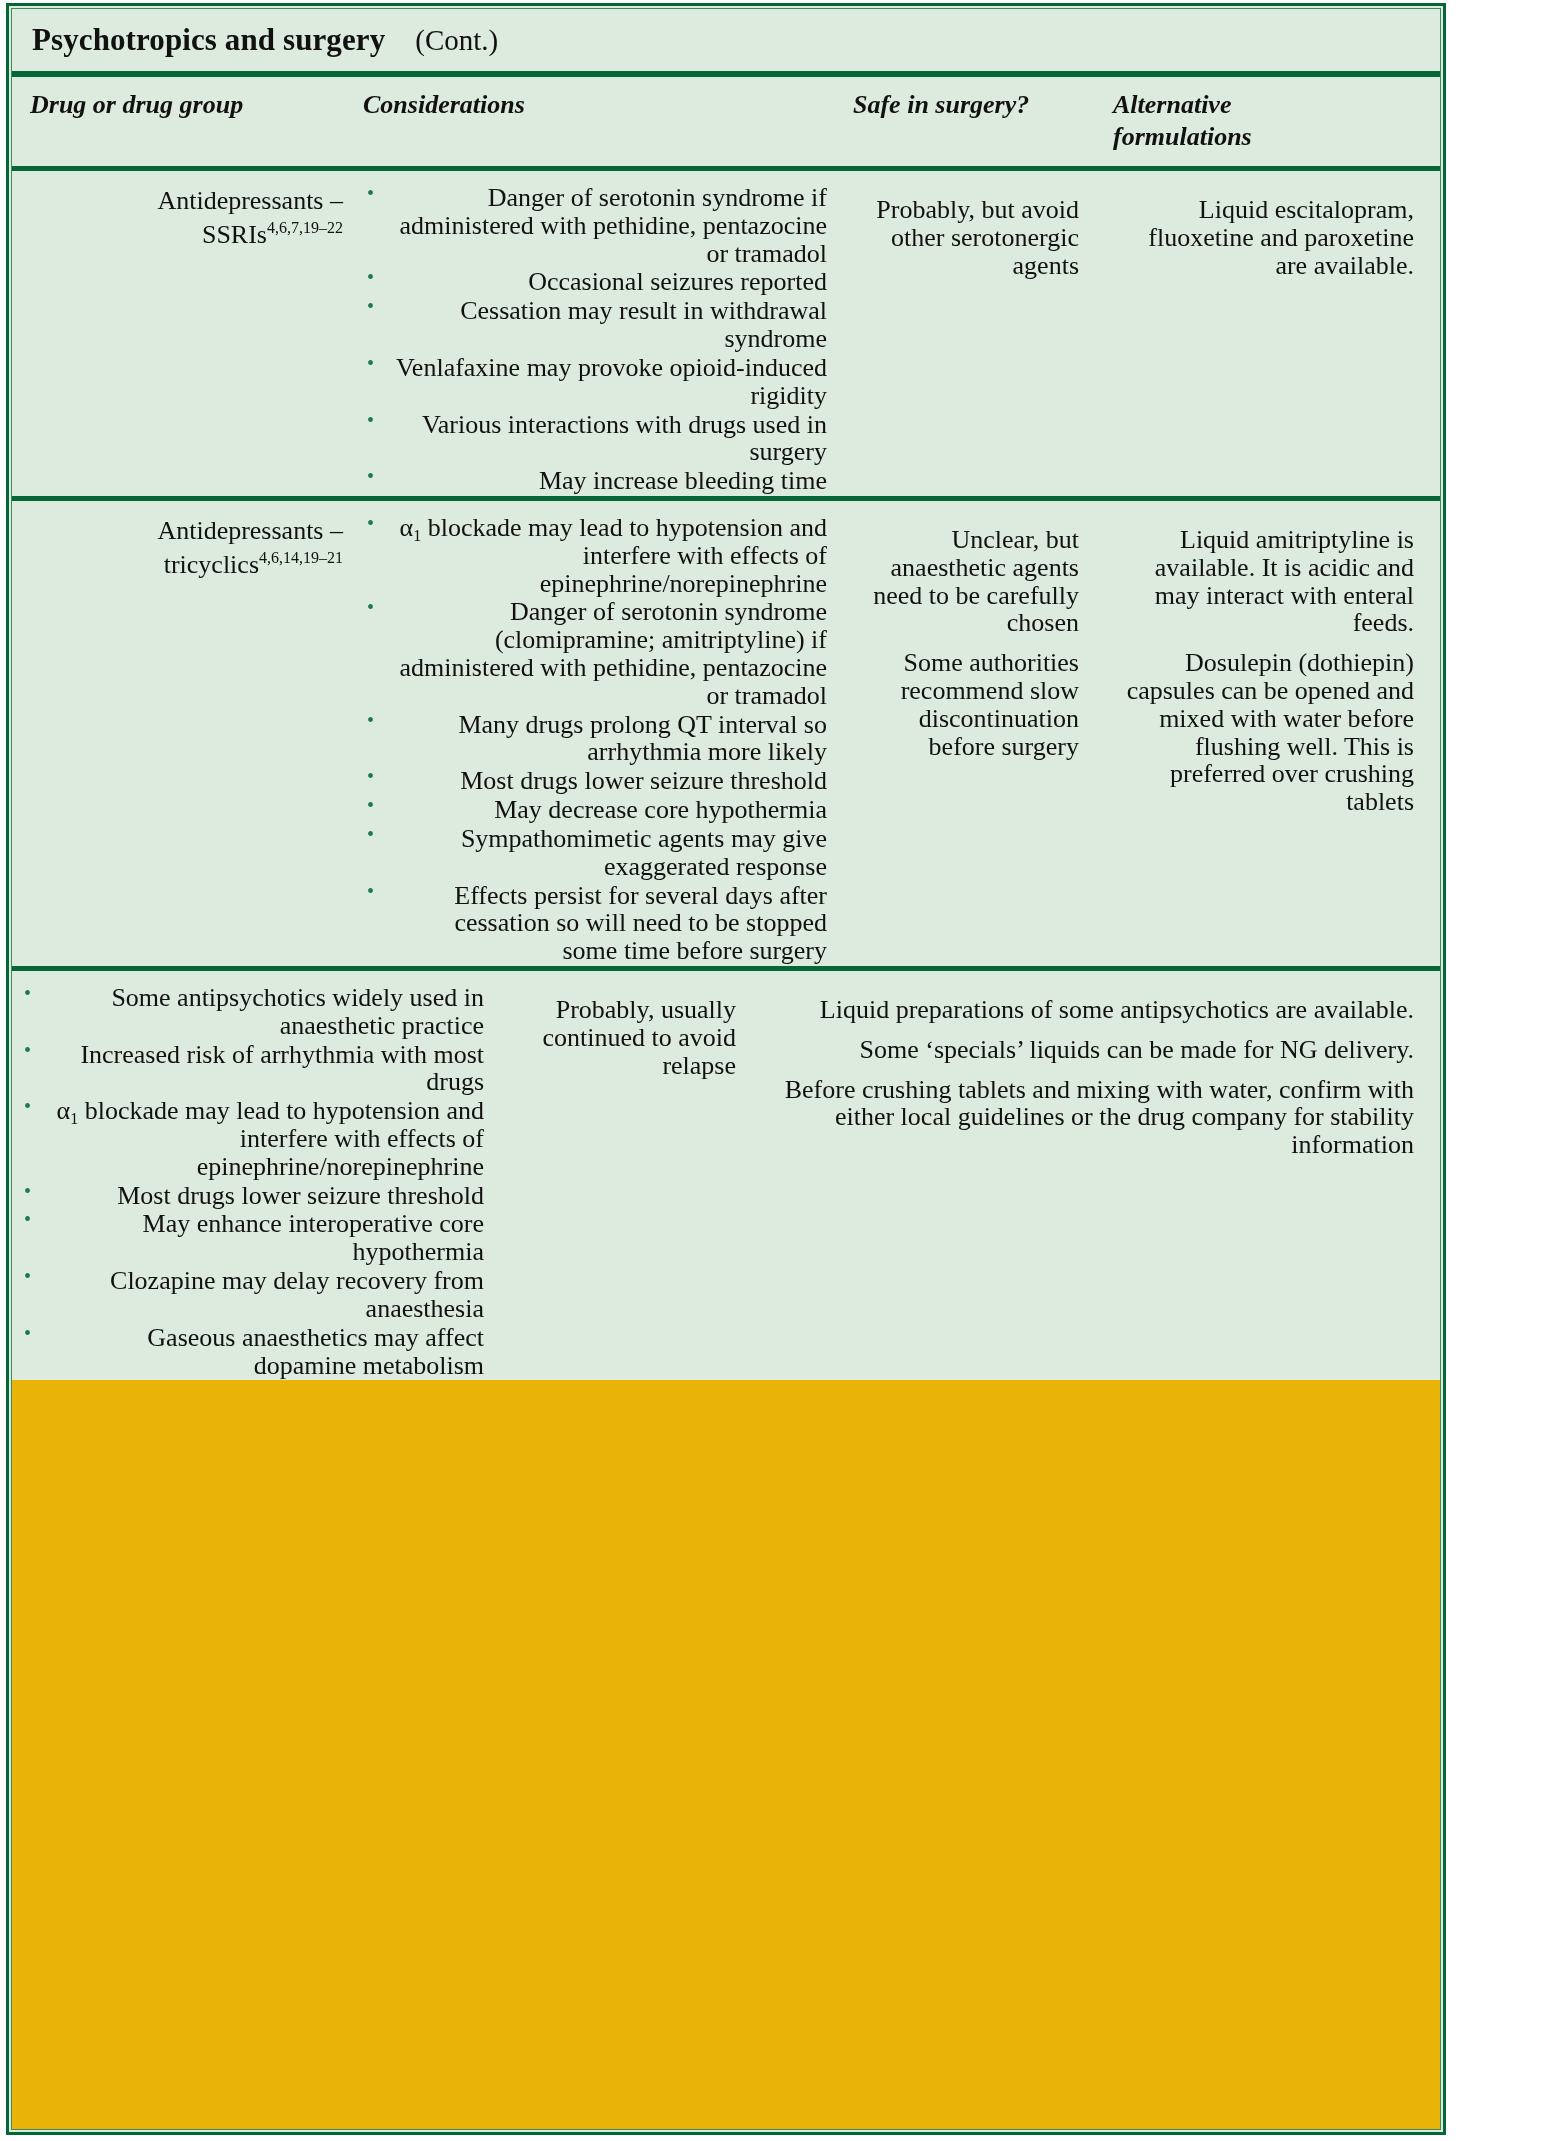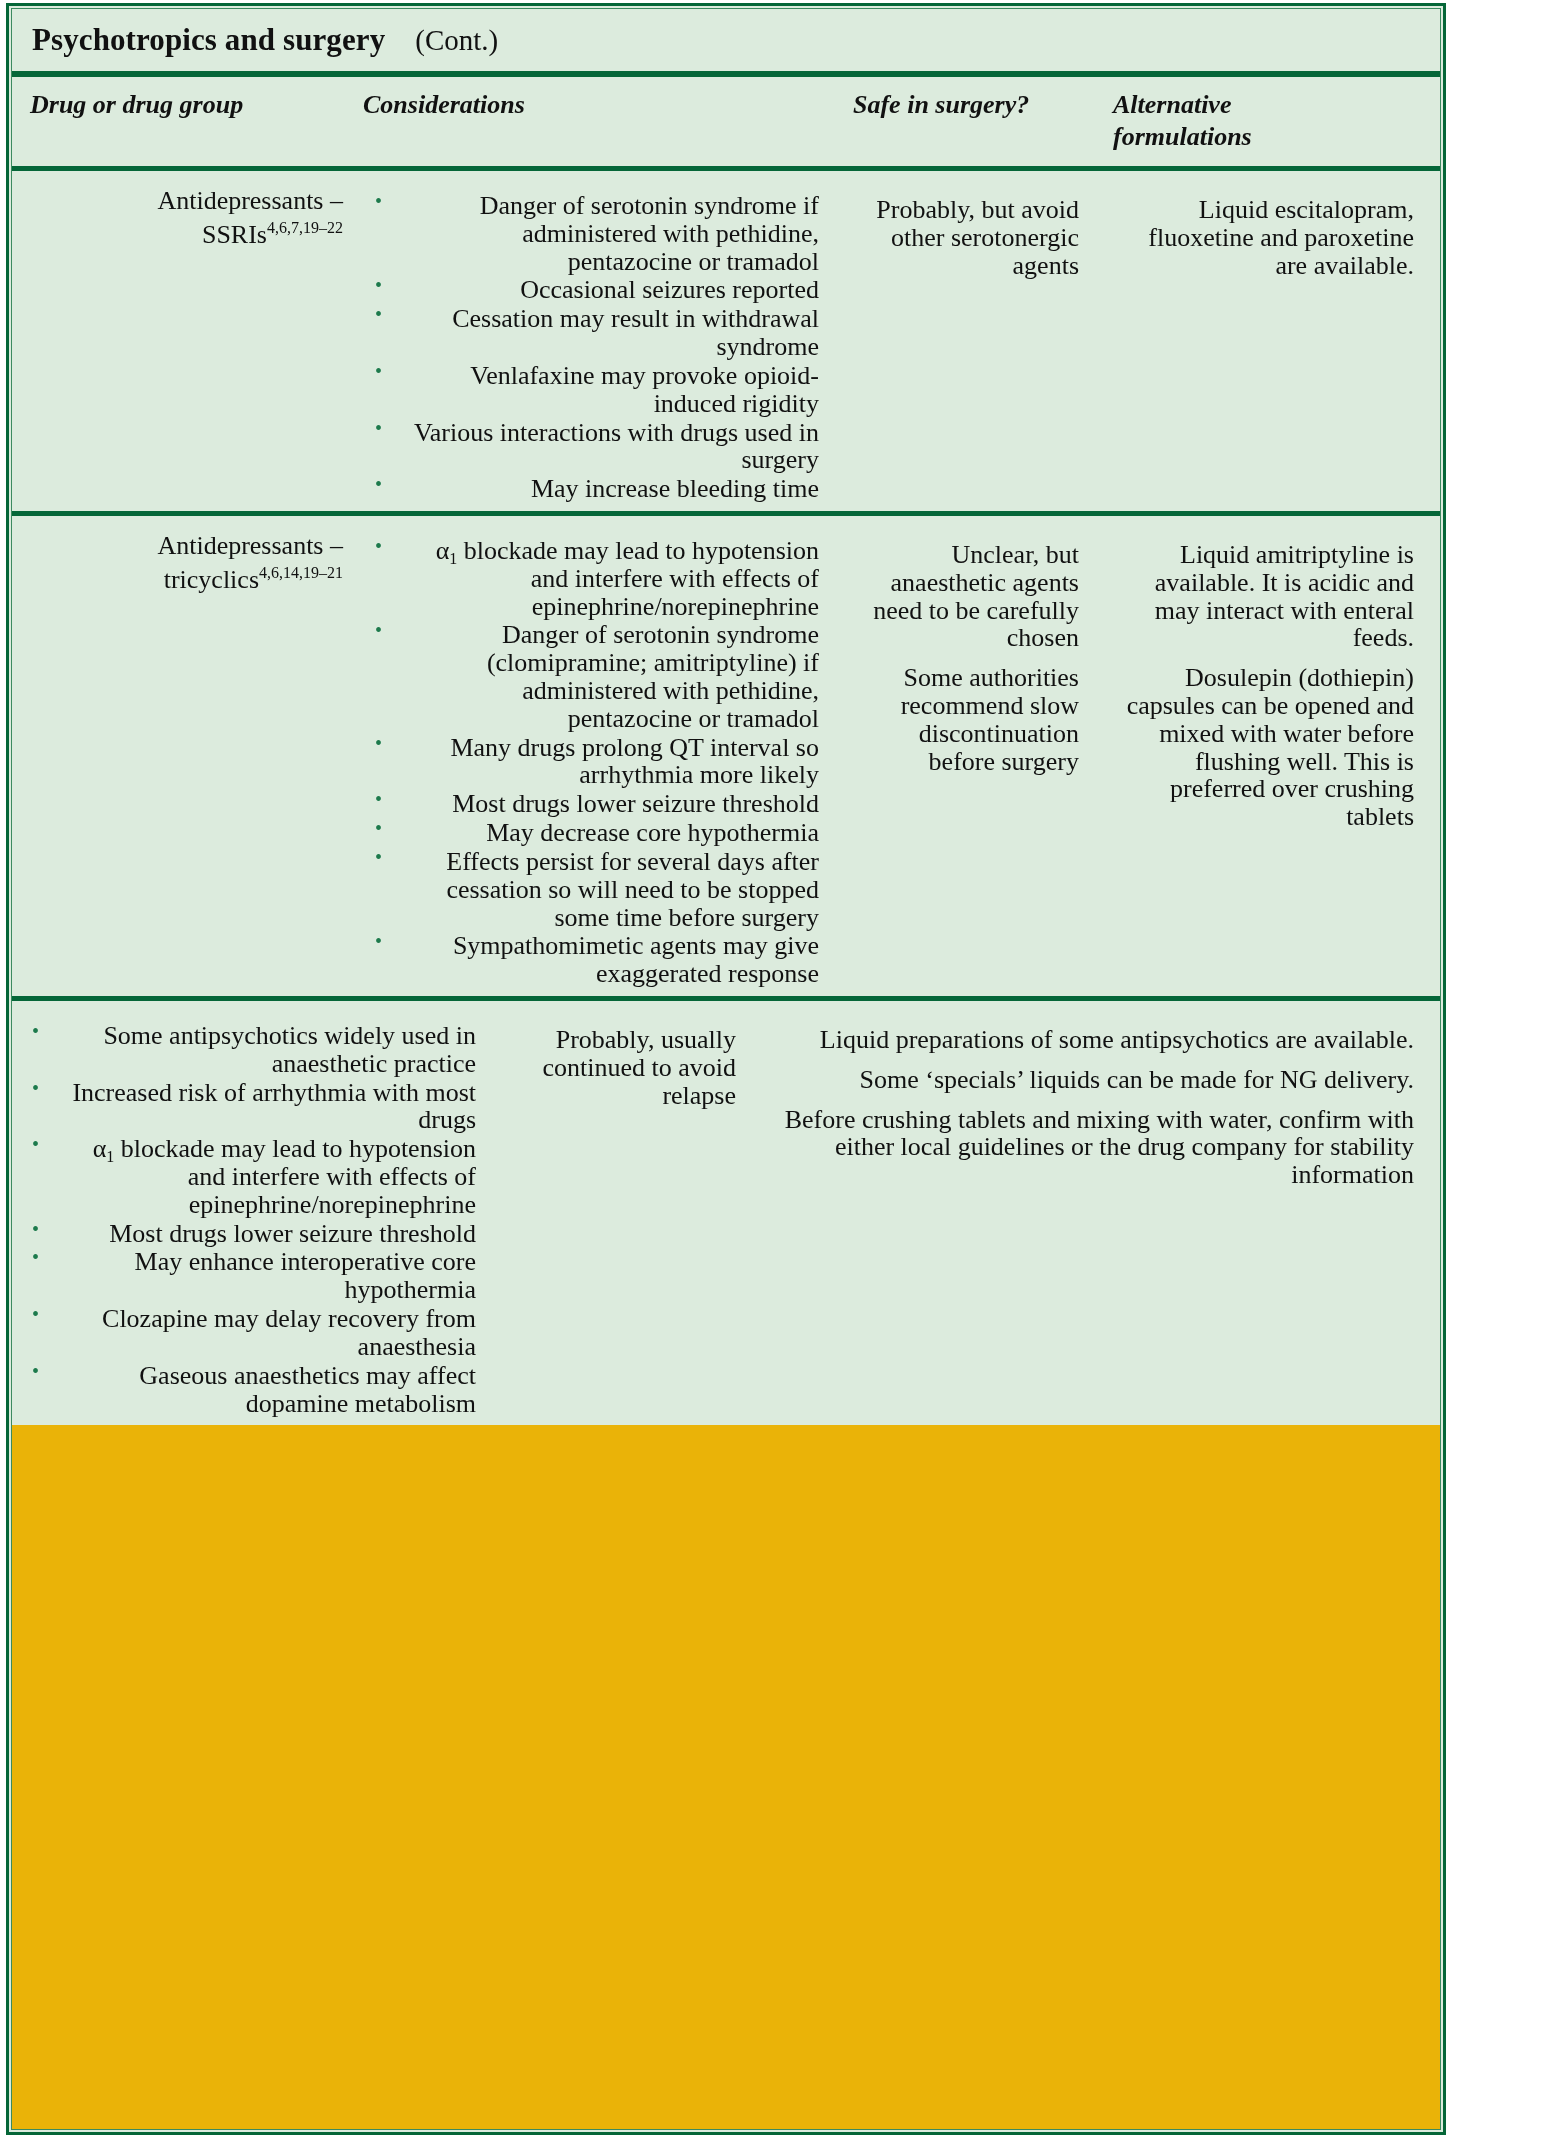--- a/index.html
+++ b/index.html
@@ -111,21 +111,21 @@
     color: #111111;
   }
   .drug-name sup {
     font-size: 16px;
     line-height: 0;
     vertical-align: super;
   }
 
   ul.bul {
     list-style: none;
-    margin: 8px;
+    margin: 0;
     padding: 0;
   }
   ul.bul li {
     position: relative;
     padding-left: 31px;
     font-size: 26px;
     line-height: 1.07;
     margin-bottom: 1px;
     color: #111111;
   }
@@ -205,22 +205,22 @@
           <div class="c-drug">
             <div class="drug-name"><span>Antidepressants – tricyclics</span><sup>4,6,14,19–21</sup></div>
           </div>
           <div class="c-cons">
             <ul class="bul">
               <li>α<sub>1</sub><span> blockade may lead to hypotension and interfere with effects of epinephrine/norepinephrine</span></li>
               <li>Danger of serotonin syndrome (clomipramine; amitriptyline) if administered with pethidine, pentazocine or tramadol</li>
               <li>Many drugs prolong QT interval so arrhythmia more likely</li>
               <li>Most drugs lower seizure threshold</li>
               <li>May decrease core hypothermia</li>
+              <li>Sympathomimetic agents may give exaggerated response</li>
               <li>Effects persist for several days after cessation so will need to be stopped some time before surgery</li>
-              <li>Sympathomimetic agents may give exaggerated response</li>
             </ul>
           </div>
           <div class="c-safe">
             <p class="para">Unclear, but anaesthetic agents need to be carefully chosen</p>
             <p class="para">Some authorities recommend slow discontinuation before surgery</p>
           </div>
           <div class="c-alt">
             <p class="para">Liquid amitriptyline is available. It is acidic and may interact with enteral feeds.</p>
             <p class="para">Dosulepin (dothiepin) capsules can be opened and mixed with water before flushing well. This is preferred over crushing tablets</p>
           </div>

